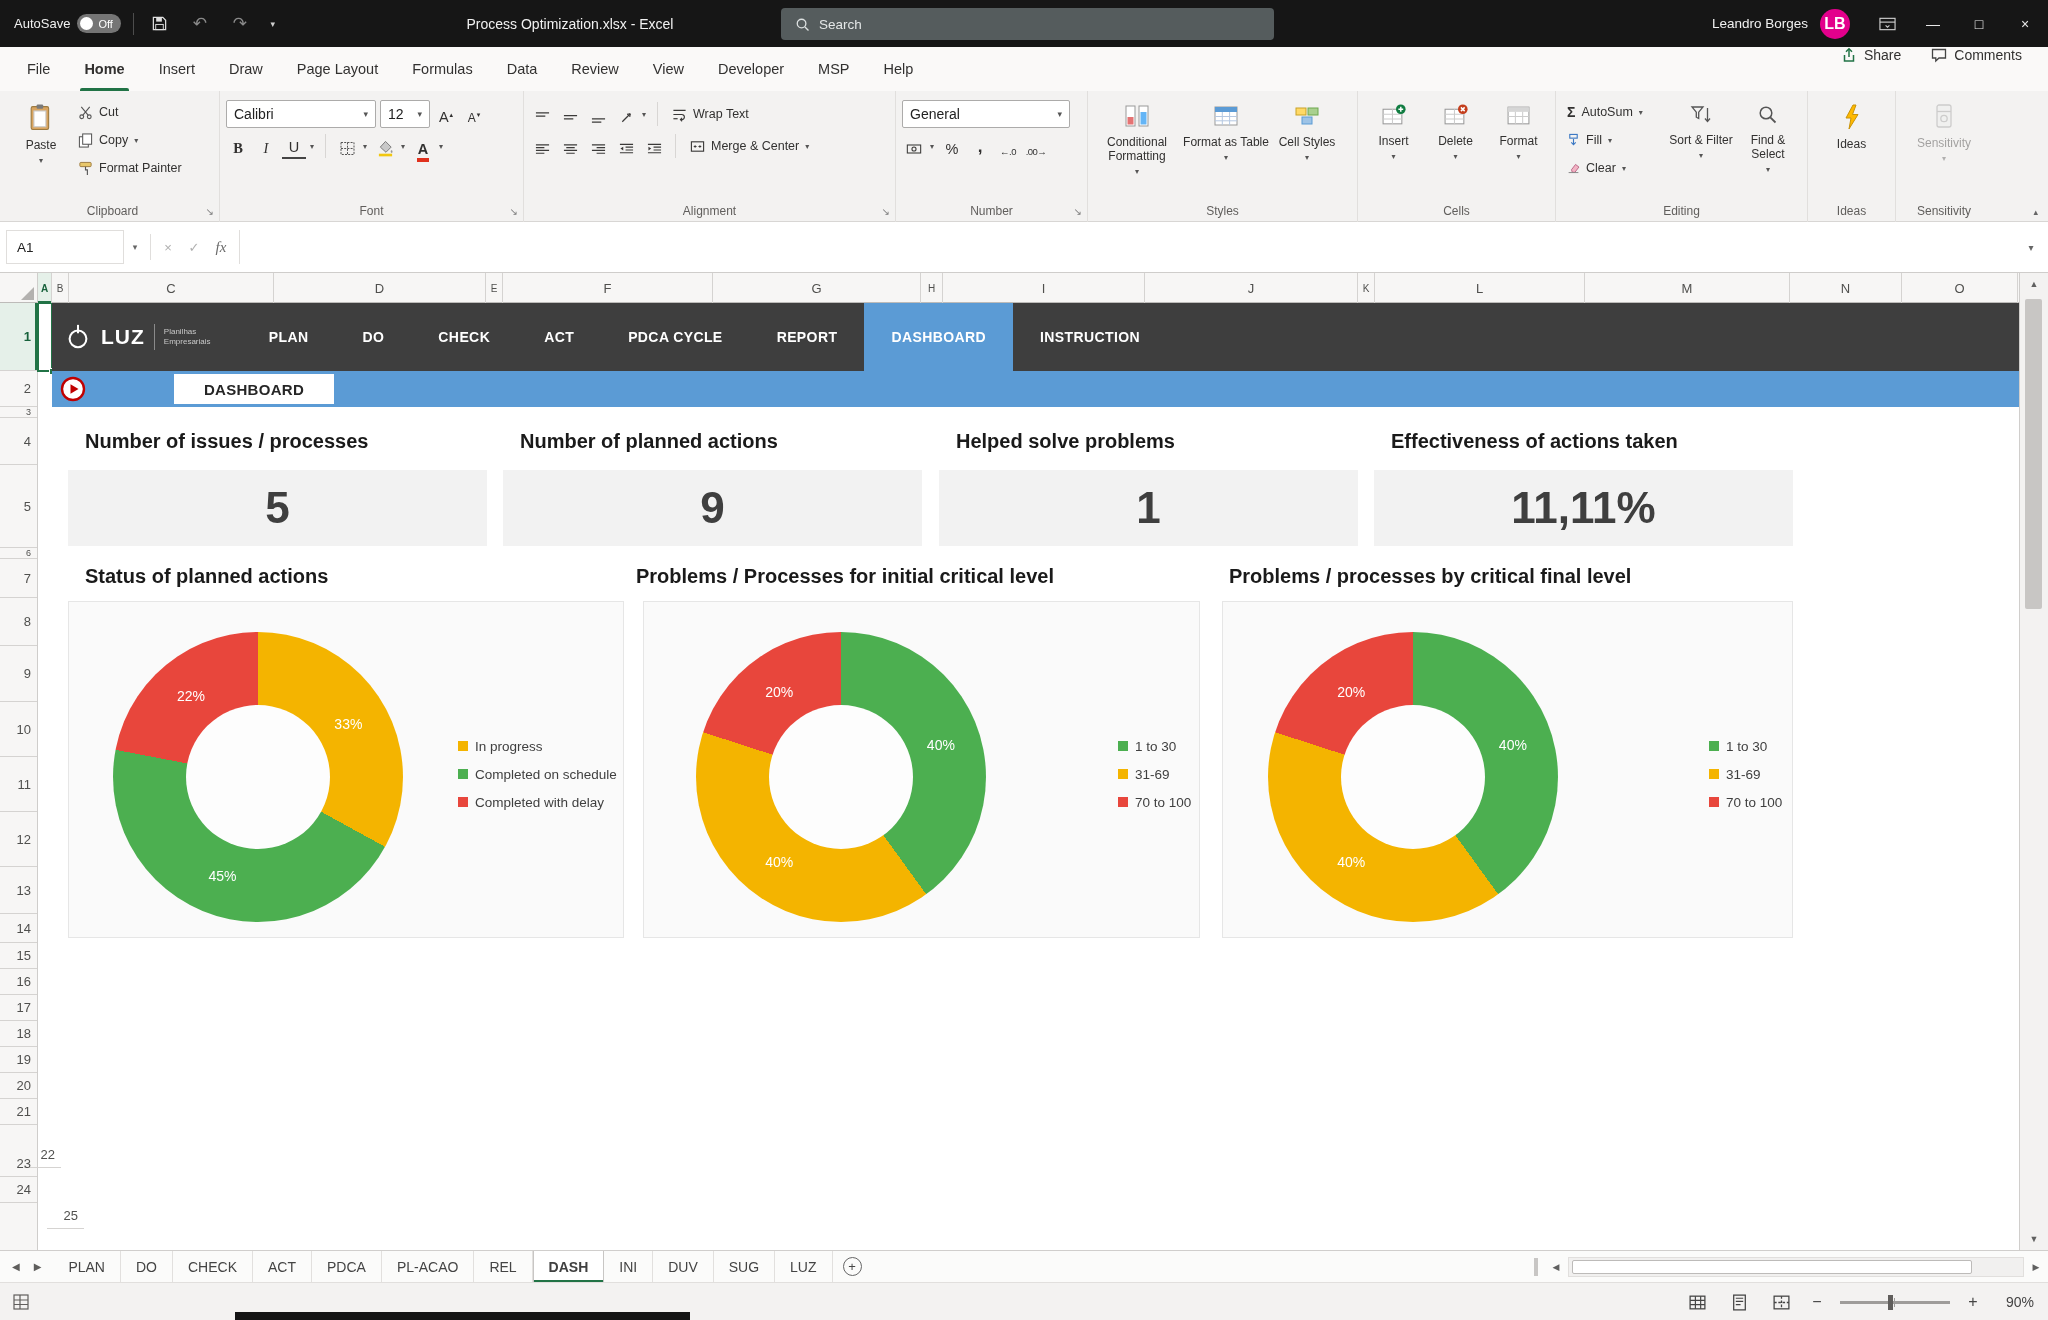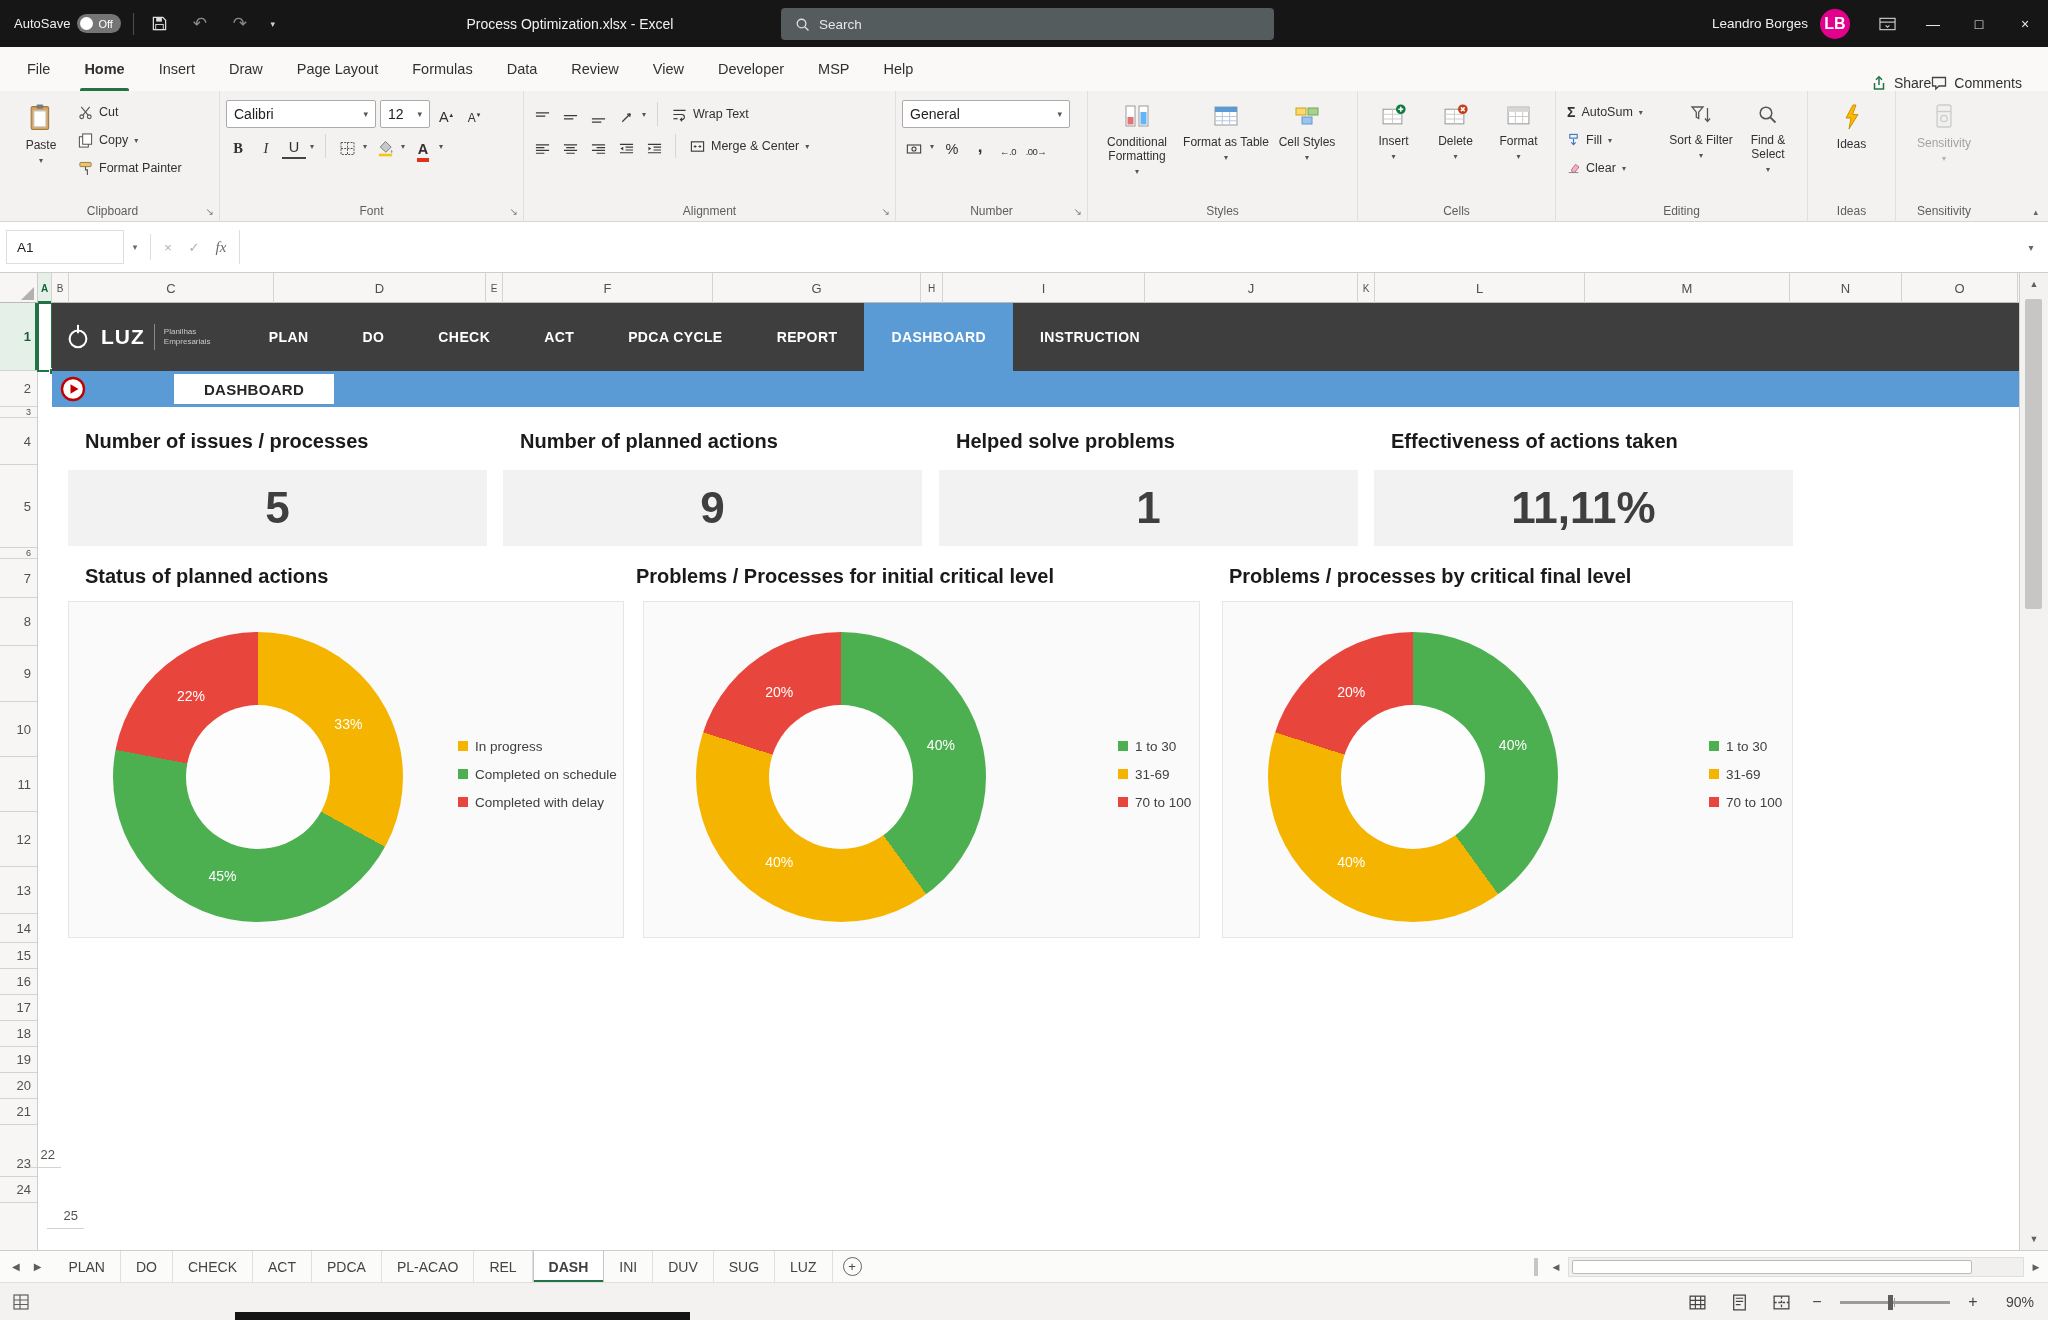--- a/index.html
+++ b/index.html
@@ -24,21 +24,21 @@
   .tb-user{font-size:13.5px;color:#F0F0F0;margin-right:12px}
   .avatar{width:30px;height:30px;border-radius:50%;background:#E3008C;color:#fff;font-size:16px;font-weight:bold;display:flex;align-items:center;justify-content:center;margin-right:14px}
   .winbtn{width:46px;height:47px;display:flex;align-items:center;justify-content:center;font-size:14px;color:#E8E8E8}
 
   
   .tabs-row{position:absolute;top:47px;left:0;right:0;height:44px;background:#FAF9F8;display:flex;align-items:center}
   #ribbon-tabs-list{display:flex;height:100%;padding-left:10px}
   .rtab{position:relative;display:flex;align-items:center;padding:0 17px;font-size:14.5px;color:#323130;cursor:default}
   .rtab.active{font-weight:700}
   .rtab.active::after{content:"";position:absolute;left:13px;right:13px;bottom:0;height:3px;background:#217346;border-radius:2px 2px 0 0}
-  .tabs-actions{position:absolute;right:26px;top:0;height:44px;display:flex;align-items:flex-end;}
+  .tabs-actions{position:absolute;right:26px;top:0;height:44px;display:flex;align-items:flex-start;gap:30px}
   .tab-action{display:flex;align-items:center;gap:7px;font-size:14px;color:#323130}
 
   
   .ribbon{position:absolute;top:91px;left:0;right:0;height:131px;background:#F3F2F1;border-bottom:1px solid #D8D6D4;display:flex;padding-left:6px}
   .rgroup{position:relative;height:131px;border-right:1px solid #E1DFDD;padding:5px 6px 22px 6px;flex:0 0 auto}
   .rg-label{position:absolute;bottom:4px;left:0;right:0;text-align:center;font-size:12px;color:#605E5C;white-space:nowrap}
   .launcher{position:absolute;bottom:5px;right:5px;font-size:10px;color:#7A7A7A;line-height:10px}
   .rg-content{display:flex;gap:3px;align-items:flex-start;height:100%}
   .bigbtn{display:flex;flex-direction:column;align-items:center;justify-content:flex-start;padding-top:7px;font-size:12px;line-height:14px;text-align:center;color:#323130;border-radius:2px;height:100px}
   .bigbtn .car{font-size:8px;color:#555;margin-top:2px}

